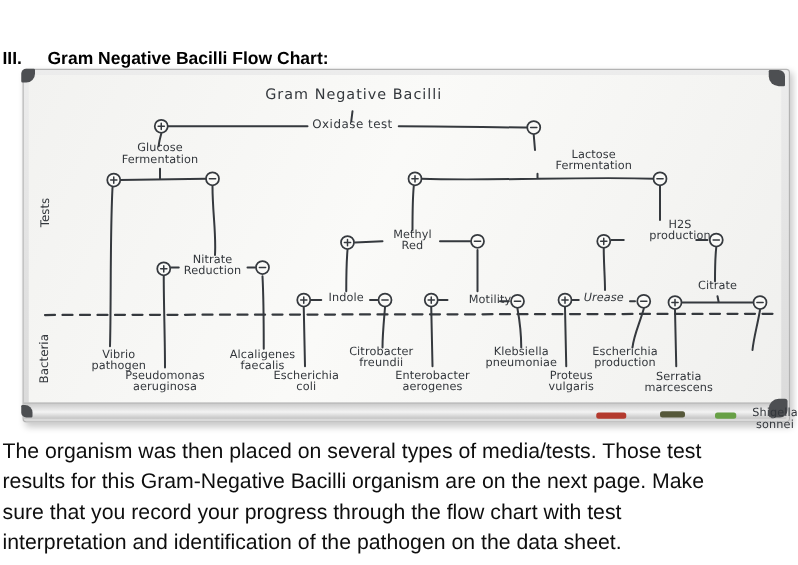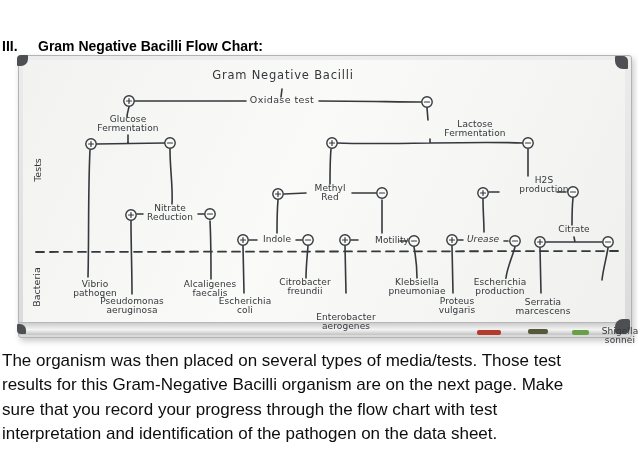--- a/index.html
+++ b/index.html
@@ -186,21 +186,21 @@
     <span>faecalis</span>
   </div>
   <div class="hw t9" style="left:245px;top:297px;">
     <span>Escherichia</span>
     <span>coli</span>
   </div>
   <div class="hw t9" style="left:305px;top:278px;">
     <span>Citrobacter</span>
     <span>freundii</span>
   </div>
-  <div class="hw t9" style="left:346px;top:297px;margin-top:16px;">
+  <div class="hw t9" style="left:346px;top:297px;">
     <span>Enterobacter</span>
     <span>aerogenes</span>
   </div>
   <div class="hw t9" style="left:417px;top:278px;">
     <span>Klebsiella</span>
     <span>pneumoniae</span>
   </div>
   <div class="hw t9" style="left:457px;top:297px;">
     <span>Proteus</span>
     <span>vulgaris</span>

